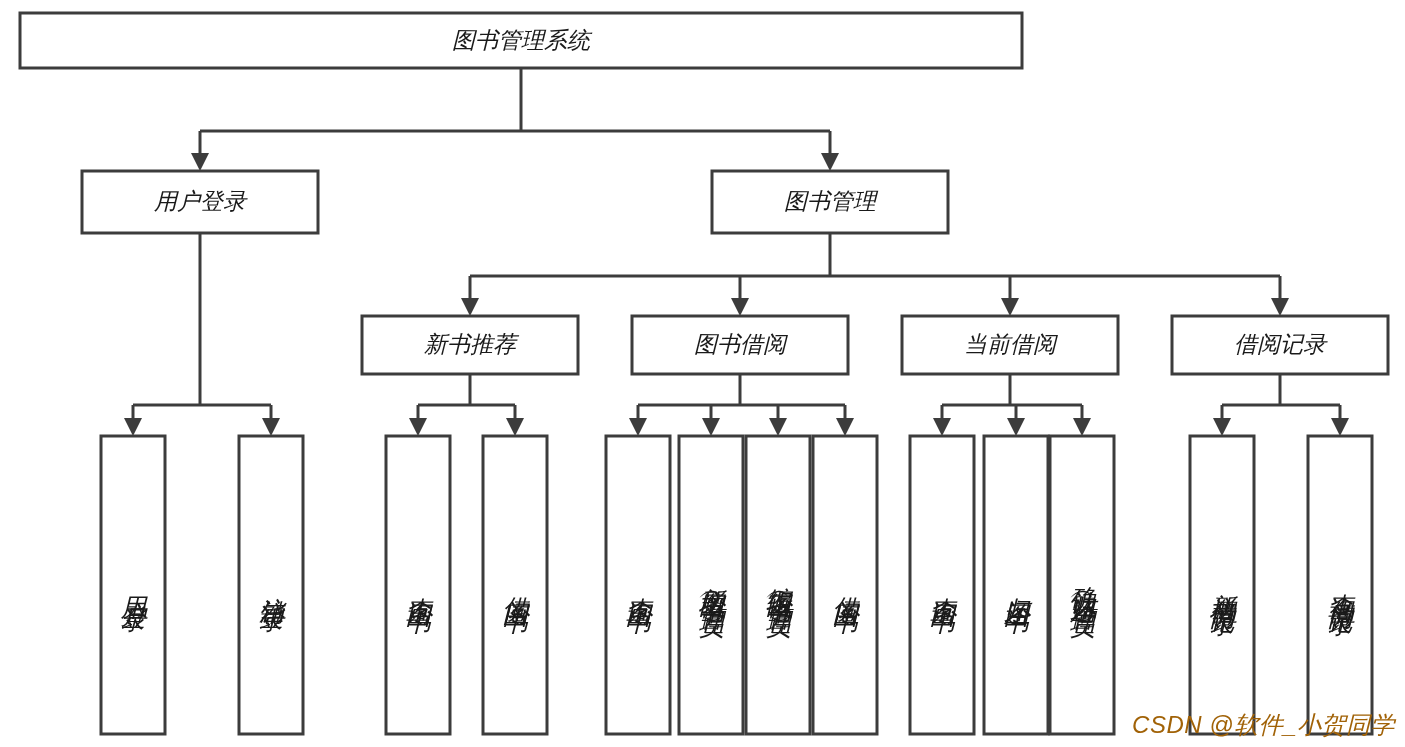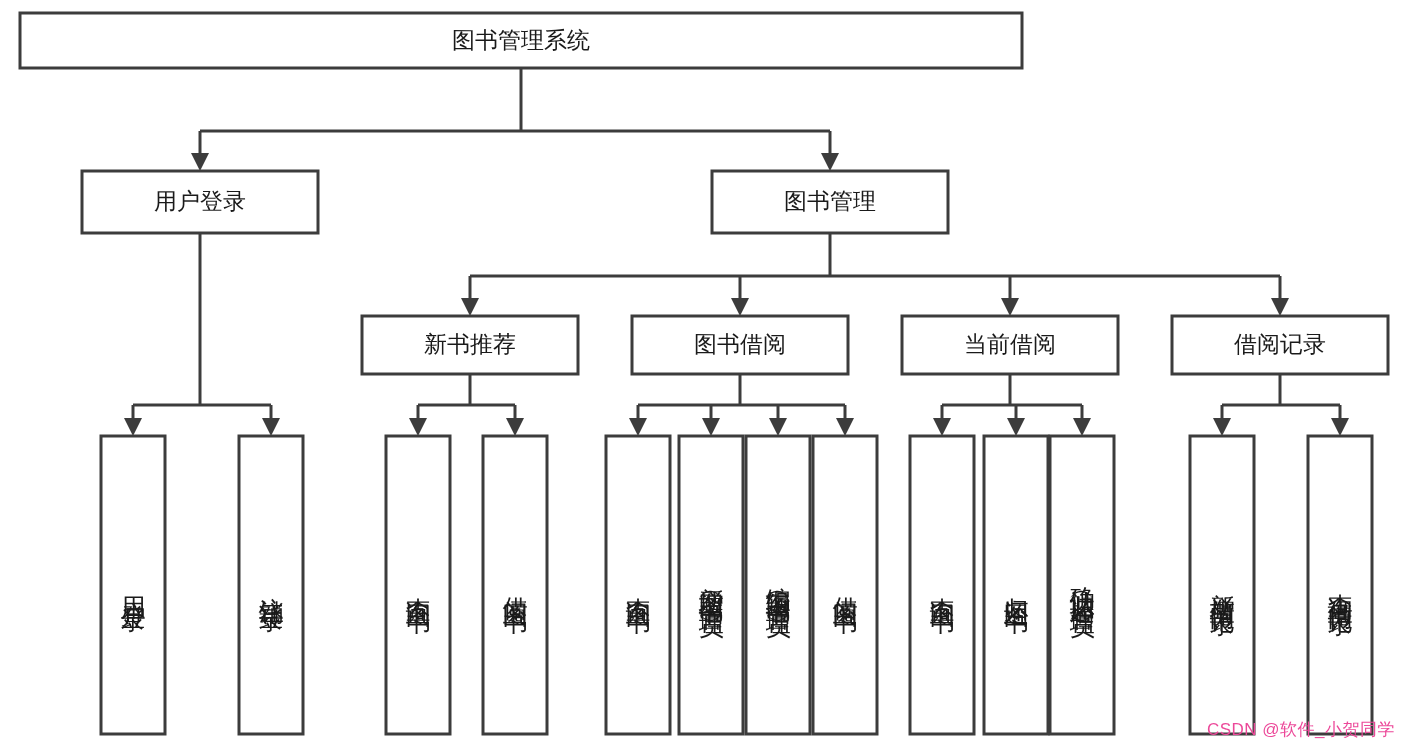--- a/index.html
+++ b/index.html
@@ -9,20 +9,21 @@
   }
   body {
     font-family: "Liberation Sans", "DejaVu Sans", sans-serif;
   }
   #diagram-root {
     position: relative;
     width: 1405px;
     height: 747px;
     background: #ffffff;
     overflow: hidden;
+    font-style: italic;
   }
   svg#tree-svg {
     position: absolute;
     left: 0;
     top: 0;
     width: 1405px;
     height: 747px;
   }
   .node-box {
     fill: #ffffff;
@@ -61,22 +62,22 @@
     letter-spacing: 4px;
     color: #1a1a1a;
     white-space: nowrap;
     text-align: center;
   }
   .watermark {
     position: absolute;
     right: 10px;
     bottom: 6px;
     font-family: "Liberation Sans", "DejaVu Sans", sans-serif;
-    font-size: 17px;
-    color: #ec4899;
+    font-size: 24px;
+    color: #a16207;
     letter-spacing: 0.5px;
     user-select: none;
   }
 </style>
 </head>
 <body>
 
 <div id="diagram-root">
 
   <svg id="tree-svg" viewBox="0 0 1405 747">

